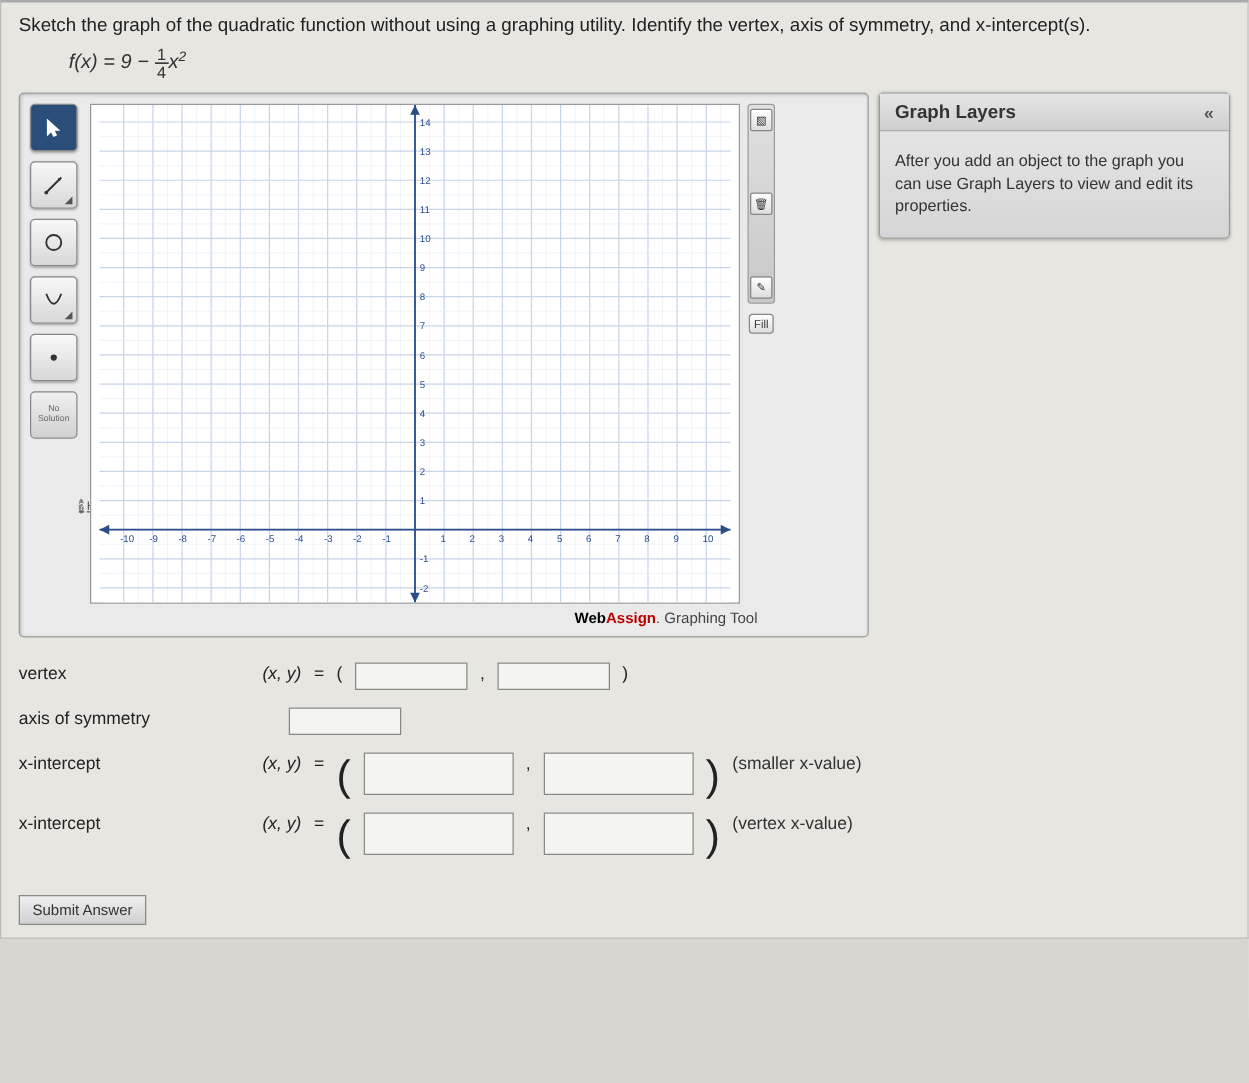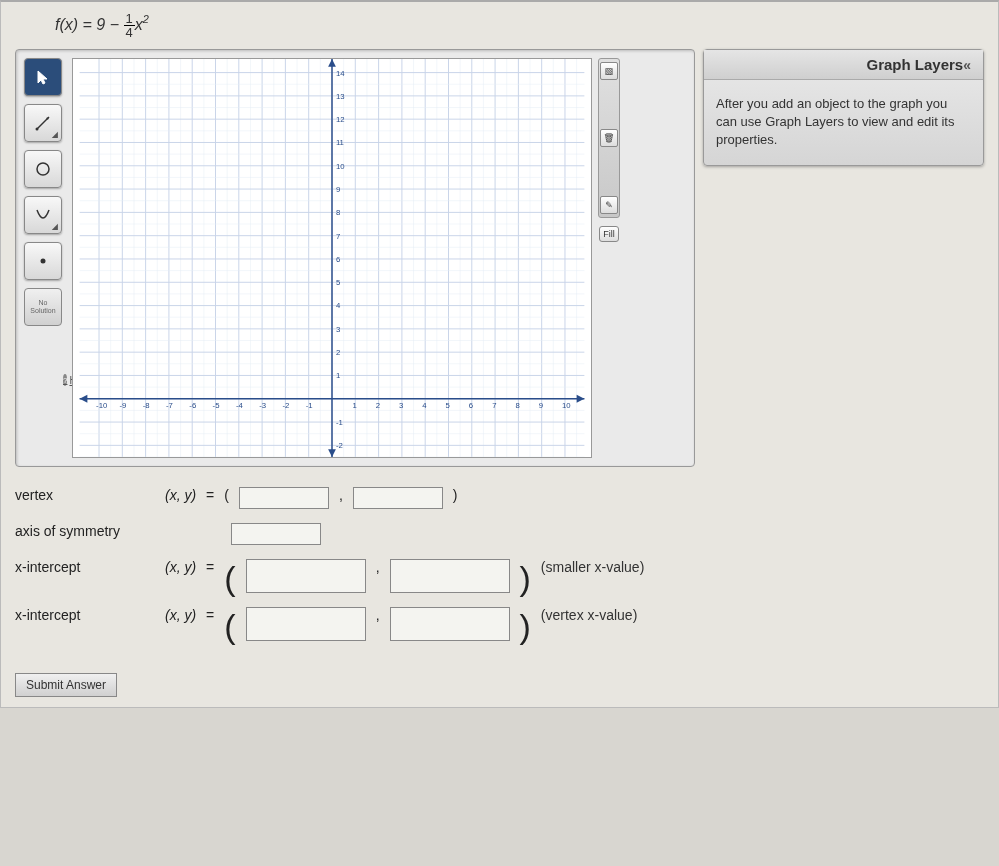--- a/index.html
+++ b/index.html
@@ -115,34 +115,34 @@
       border: 1px solid #999;
       border-radius: 4px;
       box-shadow: 0 1px 3px rgba(0,0,0,0.3);
     }
     .layers-header {
       background: linear-gradient(#e5e5e5, #cfcfcf);
       padding: 6px 12px;
       font-size: 15px;
       font-weight: bold;
       border-bottom: 1px solid #aaa;
-      display:flex; justify-content:flex-end; align-items:center;
+      display:flex; justify-content:space-between; align-items:center;
     }
     .layers-header .chevron { font-size:14px; color:#555;}
     .layers-body {
       padding: 15px 12px;
       font-size: 13px;
       color: #333;
       line-height: 1.4;
     }
 
     .answers { margin-top: 20px; font-size:14px; color:#222;}
     .answer-row { display:flex; align-items:flex-start; gap:10px; margin-bottom:14px;}
     .answer-label { width: 140px; }
-    .prefix { font-style: italic; }
+    .prefix { font-style: italic; margin-left: 45px; }
     .answer-input {
       border: 1px solid #888;
       background: #f4f4f0;
       height: 24px;
       width: 110px;
       padding: 2px 4px;
     }
     .answer-input.small { width: 90px; height:22px;}
     .answer-input.big { width: 120px; height:34px;}
     .big-paren { font-size: 34px; font-weight:300; line-height:1; position:relative; top:2px;}
@@ -154,20 +154,21 @@
       padding: 4px 10px;
       font-size: 12px;
       cursor:pointer;
       color:#333;
     }
   </style>
 </head>
 <body>
 
 <div class="question-container">
+  <div class="question-text">Sketch the graph of the quadratic function without using a graphing utility. Identify the vertex, axis of symmetry, and x-intercept(s).</div>
   <div class="equation">
     <span>f(x)</span>
     <span>=</span>
     <span>9</span>
     <span>−</span>
     <span class="frac">
       <span class="top">1</span>
       <span class="bot">4</span>
     </span><span style="font-style:italic">x</span><sup>2</sup>
   </div>
@@ -343,20 +344,23 @@
         <div style="display:flex;flex-direction:column;align-items:center;gap:4px;">
           <div class="scrollbar-v" style="height:160px;">
             <div class="scroll-btn">▧</div>
             <div class="scroll-btn">🗑</div>
             <div class="scroll-btn">✎</div>
           </div>
           <div class="fill-btn">Fill</div>
         </div>
         <div style="width:48px;"></div>
       </div>
+      <div class="webassign-label">
+        <b>Web</b><span class="red">Assign</span><span>. Graphing Tool</span>
+      </div>
     </div>
 
     <div class="layers-panel">
       <div class="layers-header">
         <span>Graph Layers</span>
         <span class="chevron">«</span>
       </div>
       <div class="layers-body">After you add an object to the graph you can use Graph Layers to view and edit its properties.</div>
     </div>
   </div>

